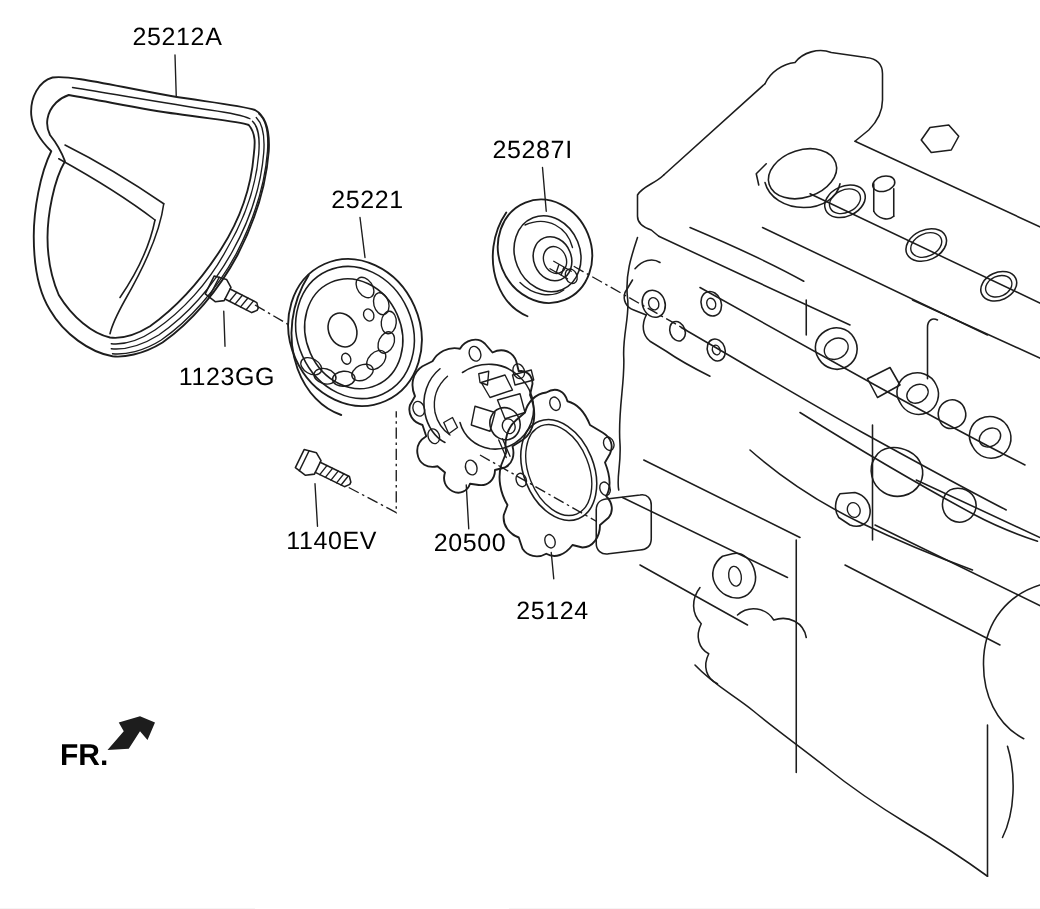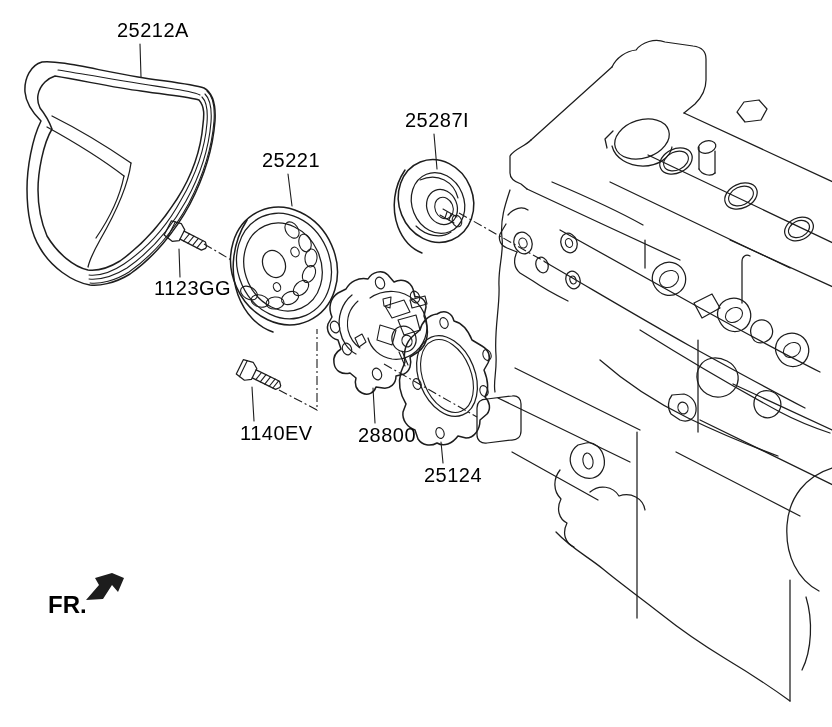--- a/index.html
+++ b/index.html
@@ -14,21 +14,21 @@
   }
   svg.artwork{position:absolute;left:0;top:0;}
   svg .ln{stroke:var(--line);fill:none;stroke-linecap:round;stroke-linejoin:round;}
   svg .w14{stroke-width:1.5;}
   svg .w12{stroke-width:1.25;}
   svg .w10{stroke-width:1.1;}
   svg .dashdot{stroke:var(--line);fill:none;stroke-width:1.1;stroke-dasharray:9 3 2 3;}
   svg .filled{fill:var(--line);stroke:none;}
   .part-label{
     position:absolute;color:var(--label);font-size:20px;line-height:20px;
-    white-space:nowrap;letter-spacing:0.5px;cursor:default;margin-left:11px;
+    white-space:nowrap;letter-spacing:0.5px;cursor:default;
   }
   .fr-label{
     position:absolute;color:var(--label);font-size:24px;line-height:24px;
     font-weight:bold;white-space:nowrap;
   }
 </style>
 </head>
 <body>
 
 <div class="stage">
@@ -212,26 +212,26 @@
       <path class="ln w10" d="M252,387 L254,421"></path>
       <path class="ln w10" d="M373,388 L375,423"></path>
       <path class="ln w10" d="M441,442 L443,463"></path>
     </g>
 
     <polygon class="filled" points="86,600 99,585 95,578 112,573 124,578 118,592 112,585 103,599"></polygon>
   </svg>
 
   <div class="part-label" style="left:106px;top:20px">25212A</div>
 
-  <div class="part-label" style="left:251px;top:150px">25221</div>
+  <div class="part-label" style="left:265px;top:150px">25221</div>
 
   <div class="part-label" style="left:394px;top:110px">25287I</div>
 
-  <div class="part-label" style="left:143px;top:278px">1123GG</div>
+  <div class="part-label" style="left:143px;top:292px">1123GG</div>
 
   <div class="part-label" style="left:229px;top:423px">1140EV</div>
 
-  <div class="part-label" style="left:347px;top:425px">28800</div>
-
-  <div class="part-label" style="left:413px;top:465px">25124</div>
+  <div class="part-label" style="left:347px;top:425px">20500</div>
+
+  <div class="part-label" style="left:413px;top:479px">25124</div>
 
   <div class="fr-label" style="left:48px;top:593px">FR.</div>
 </div>
 
 </body></html>

